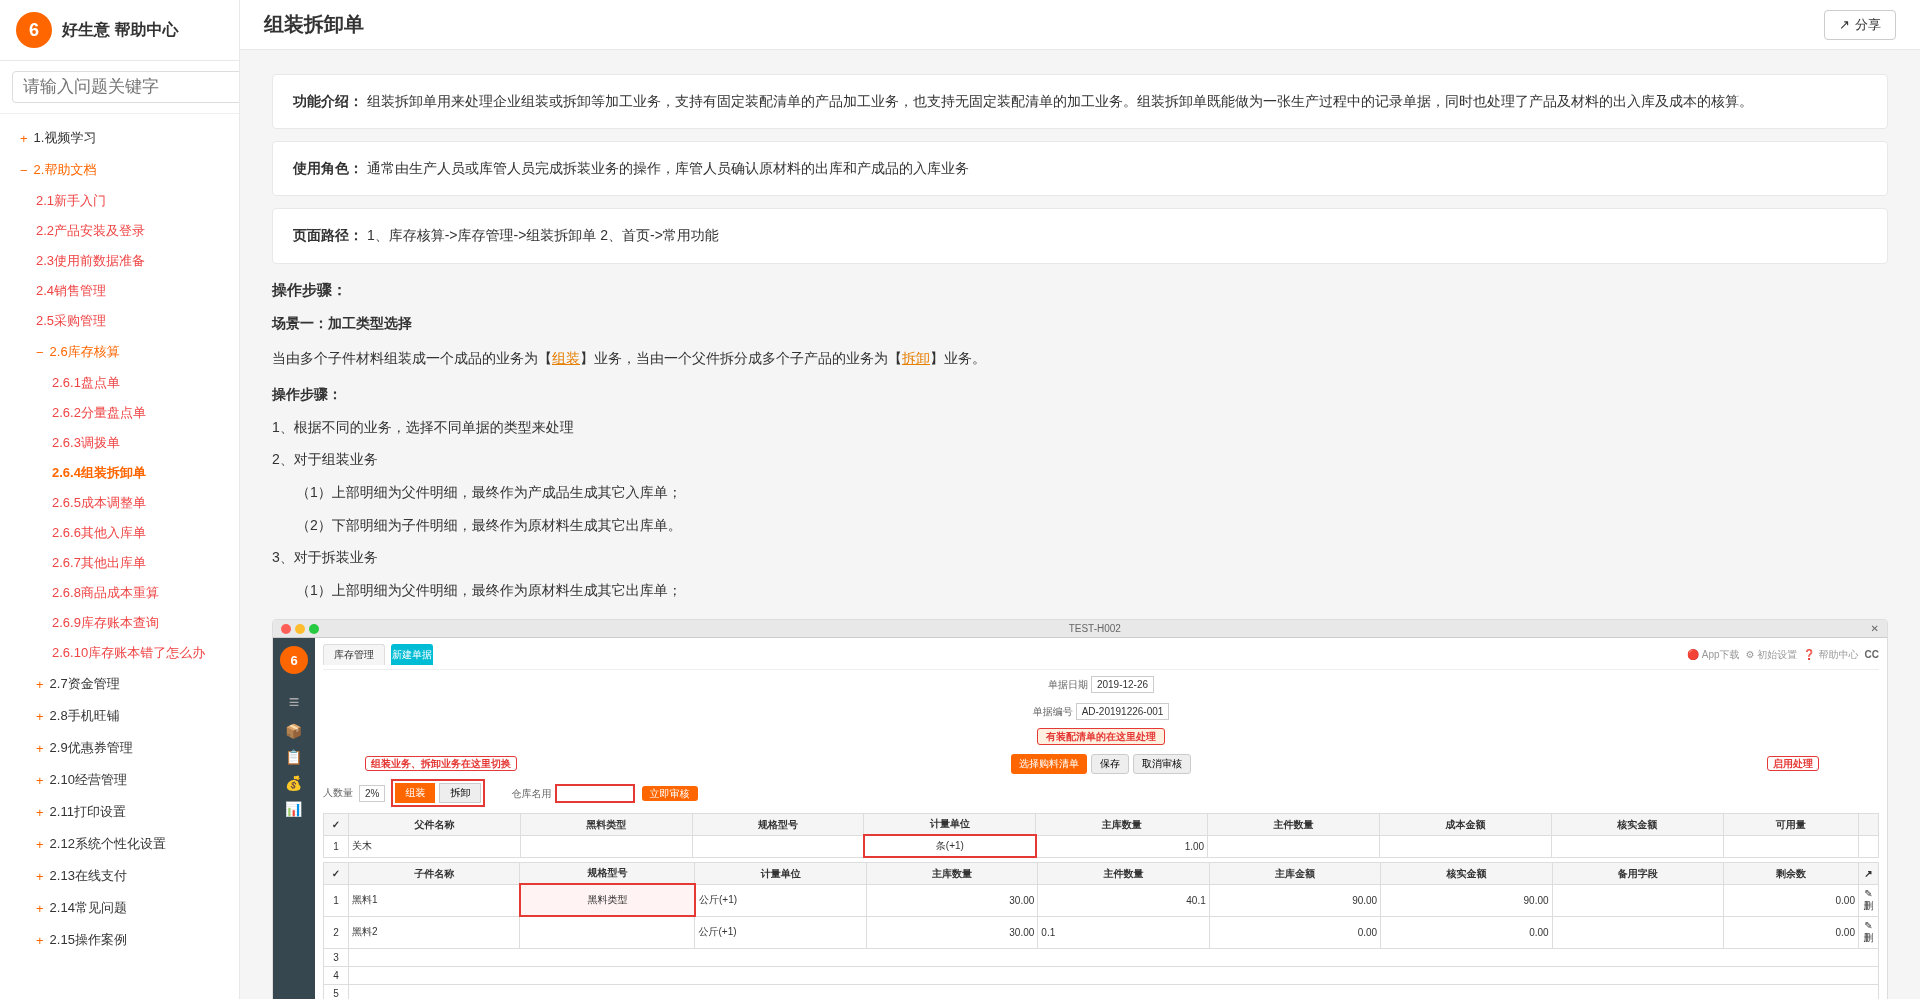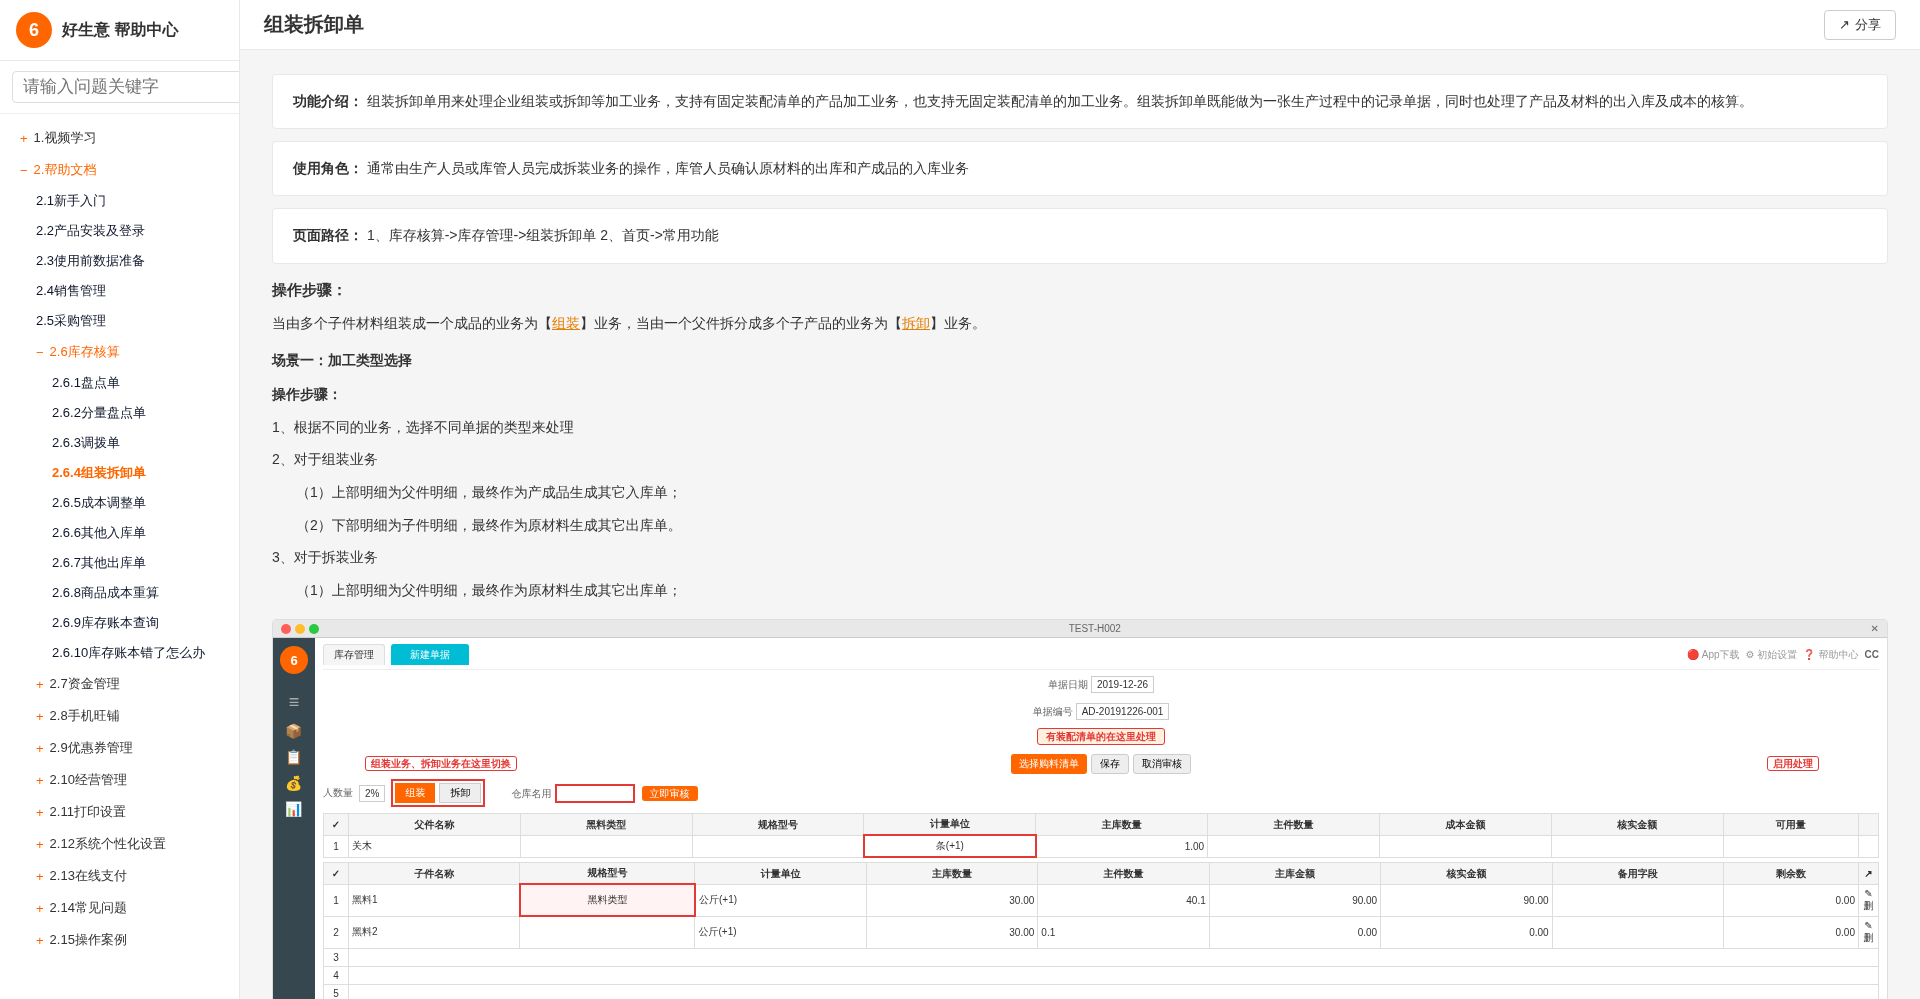--- a/index.html
+++ b/index.html
@@ -15,21 +15,21 @@
     .search-box { padding: 10px 12px; border-bottom: 1px solid #eee; display: flex; align-items: center; }
     .search-input { flex: 1; border: 1px solid #ddd; border-radius: 4px; padding: 5px 10px; font-size: 17px; outline: none; }
     .search-btn { background: none; border: none; cursor: pointer; color: #999; margin-left: 4px; font-size: 16px; }
 
     .sidebar-nav { flex: 1; overflow-y: auto; padding: 8px 0; }
     .nav-item { padding: 7px 16px 7px 20px; cursor: pointer; display: flex; align-items: center; font-size: 13px; color: #333; }
     .nav-item .plus-icon { color: #f60; margin-right: 6px; font-size: 13px; }
     .nav-item .minus-icon { color: #f60; margin-right: 6px; font-size: 13px; }
     .nav-item.active { color: #f60; }
 
-    .sub-item { padding: 6px 16px 6px 36px; cursor: pointer; font-size: 13px; color: #0f172a; }
+    .sub-item { padding: 6px 16px 6px 36px; cursor: pointer; font-size: 13px; color: #ef4444; }
     .sub-item.active { color: #f60; }
 
     
     #main { flex: 1; display: flex; flex-direction: column; overflow: hidden; }
 
     .top-bar { background: #fff; border-bottom: 1px solid #e8e8e8; padding: 0 24px; height: 50px; display: flex; align-items: center; justify-content: space-between; }
     .page-title { font-size: 20px; font-weight: 600; color: #333; }
     .share-btn { border: 1px solid #ccc; border-radius: 4px; padding: 5px 14px; font-size: 13px; cursor: pointer; background: #fff; color: #333; display: flex; align-items: center; gap: 5px; }
 
     .content-area { flex: 1; overflow-y: auto; padding: 24px 32px; background: #f5f5f5; }
@@ -148,24 +148,24 @@
       <span>通常由生产人员或库管人员完成拆装业务的操作，库管人员确认原材料的出库和产成品的入库业务</span>
     </div>
 
     <div class="info-block">
       <span class="label">页面路径：</span>
       <span>1、库存核算-&gt;库存管理-&gt;组装拆卸单 2、首页-&gt;常用功能</span>
     </div>
 
     <div class="step-content">
       <p class="section-title">操作步骤：</p>
+      <p style="margin-bottom:8px;"><strong>场景一：加工类型选择</strong></p>
       <p style="margin-bottom:10px;">
         当由多个子件材料组装成一个成品的业务为【<span style="text-decoration:underline;color:#e67e00;">组装</span>】业务，当由一个父件拆分成多个子产品的业务为【<span style="text-decoration:underline;color:#e67e00;">拆卸</span>】业务。
       </p>
-      <p style="margin-bottom:8px;"><strong>场景一：加工类型选择</strong></p>
       <p><strong>操作步骤：</strong></p>
       <p>1、根据不同的业务，选择不同单据的类型来处理</p>
       <p>2、对于组装业务</p>
       <p class="indent1">（1）上部明细为父件明细，最终作为产成品生成其它入库单；</p>
       <p class="indent1">（2）下部明细为子件明细，最终作为原材料生成其它出库单。</p>
       <p>3、对于拆装业务</p>
       <p class="indent1">（1）上部明细为父件明细，最终作为原材料生成其它出库单；</p>
     </div>
 
     <div class="screenshot-container" style="margin-top:16px; position:relative;">
@@ -187,21 +187,21 @@
           <div style="color:#aaa;font-size:14px;">📦</div>
           <div style="color:#aaa;font-size:14px;">📋</div>
           <div style="color:#aaa;font-size:14px;">💰</div>
           <div style="color:#aaa;font-size:14px;">📊</div>
         </div>
 
         <div style="flex:1;padding:6px 8px;background:#fff;position:relative;">
 
           <div style="display:flex;align-items:center;gap:6px;margin-bottom:6px;border-bottom:1px solid #eee;padding-bottom:4px;">
             <div style="padding:3px 10px;background:#f5f5f5;border-radius:3px 3px 0 0;font-size:10px;border:1px solid #ddd;border-bottom:none;cursor:pointer;">库存管理</div>
-            <div style="padding:3px 18px;background:#00bcd4;border-radius:3px 3px 0 0;font-size:10px;color:#fff;border:1px solid #00bcd4;border-bottom:none;cursor:pointer;">新建单据</div>
+            <div style="padding:3px 0;background:#00bcd4;border-radius:3px 3px 0 0;font-size:10px;color:#fff;border:1px solid #00bcd4;border-bottom:none;cursor:pointer;">新建单据</div>
             <div style="flex:1;"></div>
             <span style="font-size:10px;color:#999;">🔴 App下载</span>
             <span style="font-size:10px;color:#999;">⚙ 初始设置</span>
             <span style="font-size:10px;color:#999;">❓ 帮助中心</span>
             <span style="font-size:10px;color:#666;font-weight:bold;">CC</span>
           </div>
 
           <div style="display:flex;gap:10px;align-items:center;margin-bottom:5px;flex-wrap:wrap;flex-direction:column;">
             <div style="display:flex;align-items:center;gap:3px;">
               <span style="font-size:10px;color:#666;">单据日期</span>

